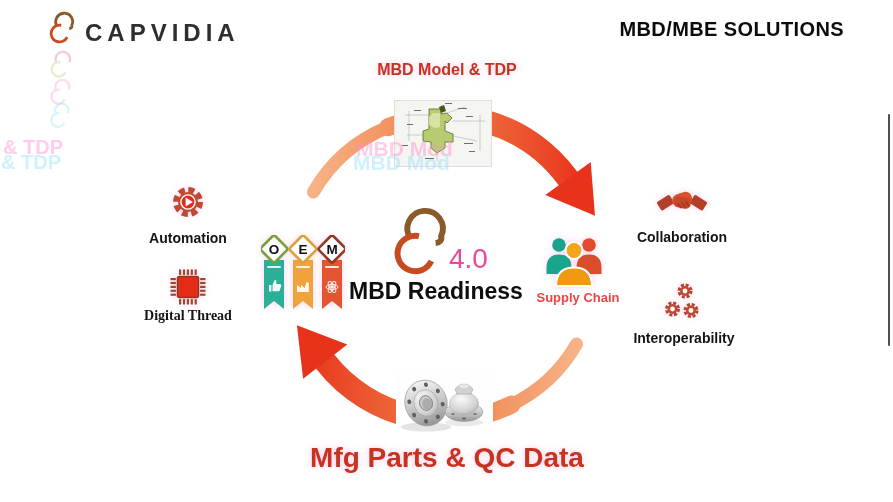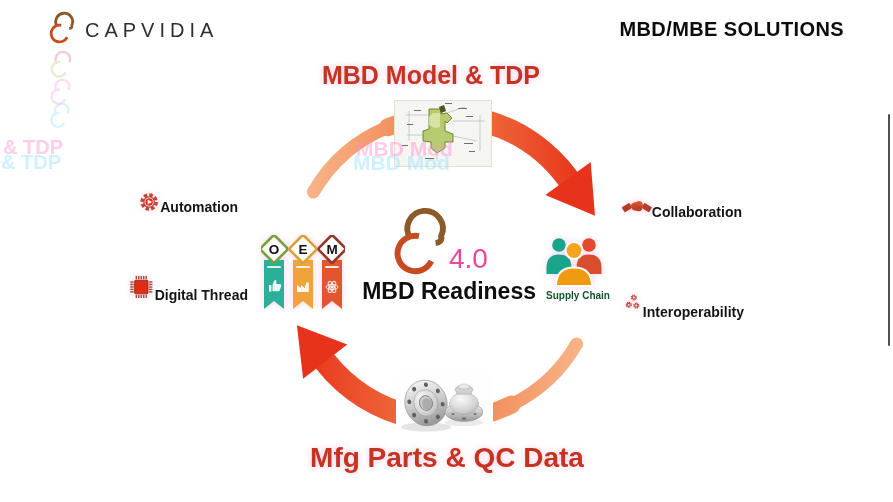--- a/index.html
+++ b/index.html
@@ -1,42 +1,42 @@
 <!DOCTYPE html>
 <html><head>
 <meta charset="utf-8">
 <style>
   html,body{margin:0;padding:0;background:#fff;}
   body{width:893px;height:502px;position:relative;overflow:hidden;
        font-family:"Liberation Sans","DejaVu Sans",sans-serif;color:#111;}
   .abs{position:absolute;}
   
-  .brand-text{left:85px;top:19px;font-size:20px;letter-spacing:5px;font-weight:400;color:#2e2e2e;}
+  .brand-text{left:85px;top:19px;font-size:24px;letter-spacing:5px;font-weight:700;color:#2e2e2e;}
   .page-title{right:49px;top:18px;font-size:20px;font-weight:800;color:#0c0c0c;letter-spacing:.4px;}
   
   .cycle-label{width:310px;text-align:center;font-weight:800;color:#c4341f;
                text-shadow:0 0 6px rgba(255,150,210,.55);}
-  .top-label{left:276px;top:61px;font-size:25px;}
+  .top-label{left:292px;top:61px;font-size:16px;}
   .bottom-label{left:292px;top:442px;font-size:28px;}
   
   .version{left:441px;top:243px;font-size:28px;font-weight:500;color:#ec4899;margin-left:8px;}
-  .center-caption{left:336px;top:278px;width:200px;text-align:right;font-size:23px;font-weight:800;color:#0e0e0e;}
-  
-  .feature{display:flex;flex-direction:row;align-items:center;}
+  .center-caption{left:336px;top:278px;width:200px;text-align:center;font-size:23px;font-weight:800;color:#0e0e0e;}
+  
+  .feature{display:flex;flex-direction:column;align-items:center;}
   .feature-label{font-size:14px;font-weight:700;color:#141414;white-space:nowrap;}
   .f-automation{left:138px;top:183px;width:100px;}
   .f-automation .feature-label{margin-top:9px;}
   .f-digital{left:128px;top:266px;width:120px;}
-  .f-digital .feature-label{margin-top:15px;}
-  .f-collab{left:622px;top:188px;width:120px;}
+  .f-digital .feature-label{font-family:Liberation Serif, serif;}
+  .f-collab{left:622px;top:182px;width:120px;}
   .f-collab .feature-label{margin-top:11px;}
   .f-interop{left:624px;top:281px;width:120px;}
-  .f-interop .feature-label{margin-top:20px;}
+  .f-interop .feature-label{margin-top:7px;}
   .supply-block{left:527px;top:232px;width:94px;display:flex;flex-direction:column;align-items:center;}
-  .supply-label{margin-top:2px;font-size:10px;font-weight:700;color:#14532d;white-space:nowrap;margin-left:8px;}
+  .supply-label{margin-top:2px;font-size:13px;font-weight:700;color:#ef4444;white-space:nowrap;margin-left:8px;}
   
   .cad-image{left:394px;top:100px;width:98px;height:67px;background:#f5f5f1;
              border:1px solid #e0e0d8;box-sizing:border-box;z-index:5;}
   .parts-image{left:396px;top:370px;width:97px;height:63px;background:#fefefe;z-index:5;}
   .halo{filter:drop-shadow(0 0 3px rgba(255,150,220,.45));}
   
   .arrows{left:0;top:0;z-index:1;pointer-events:none;}
   .layer2{z-index:6;}
   
   .ghost{font-weight:800;white-space:nowrap;pointer-events:none;}

